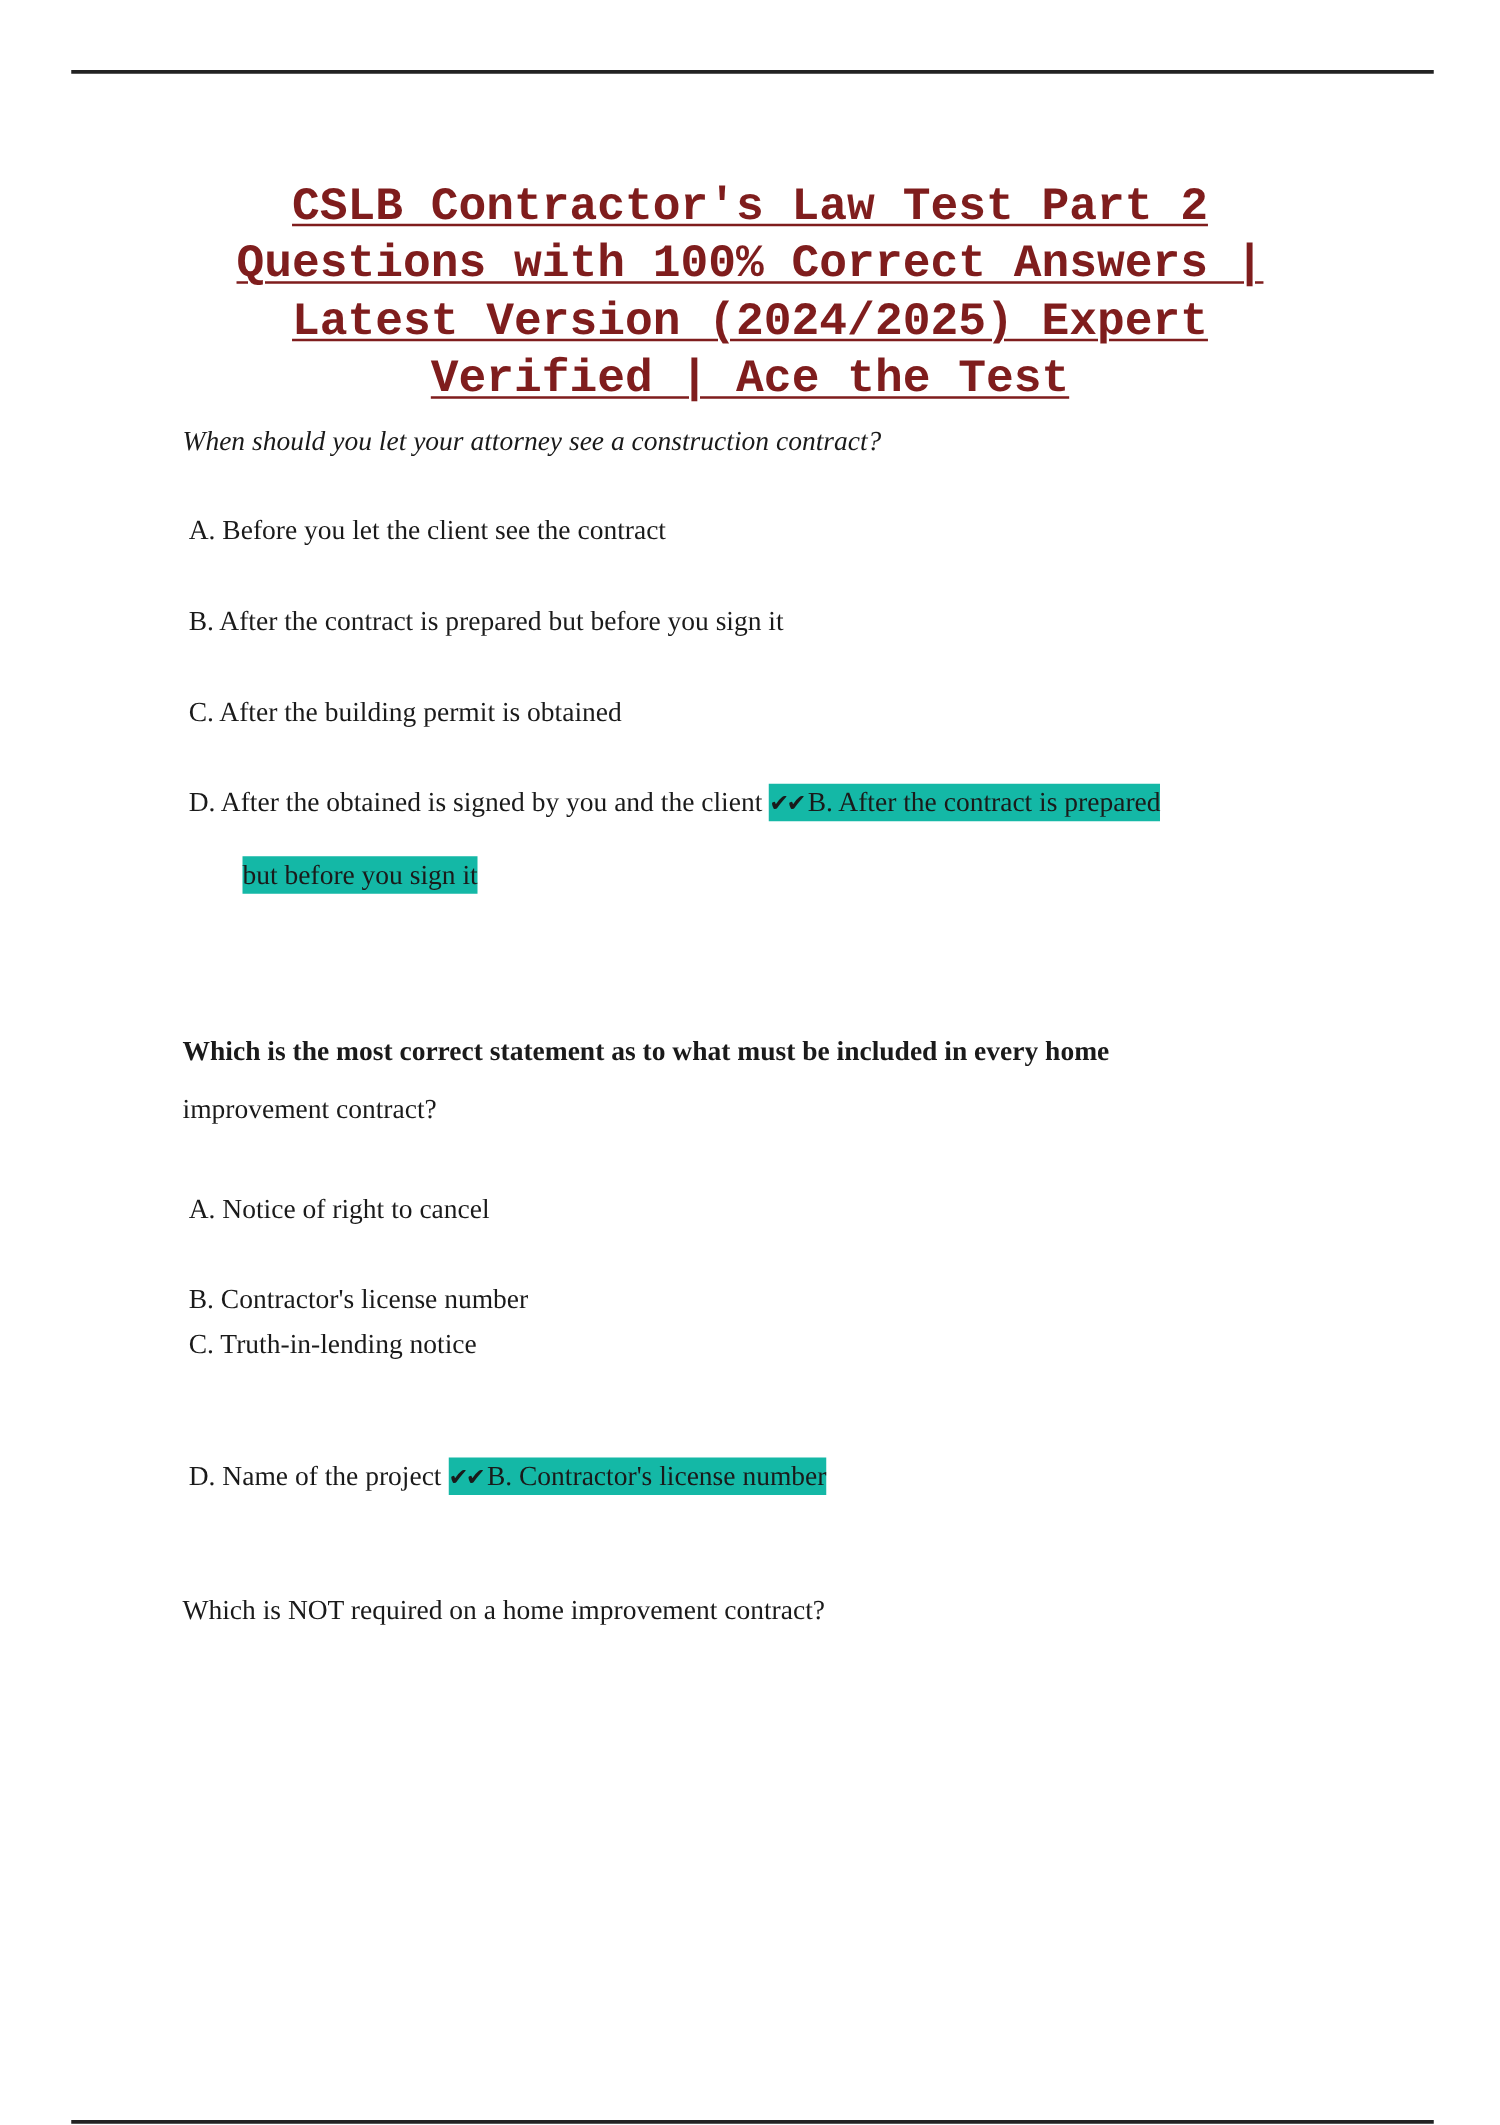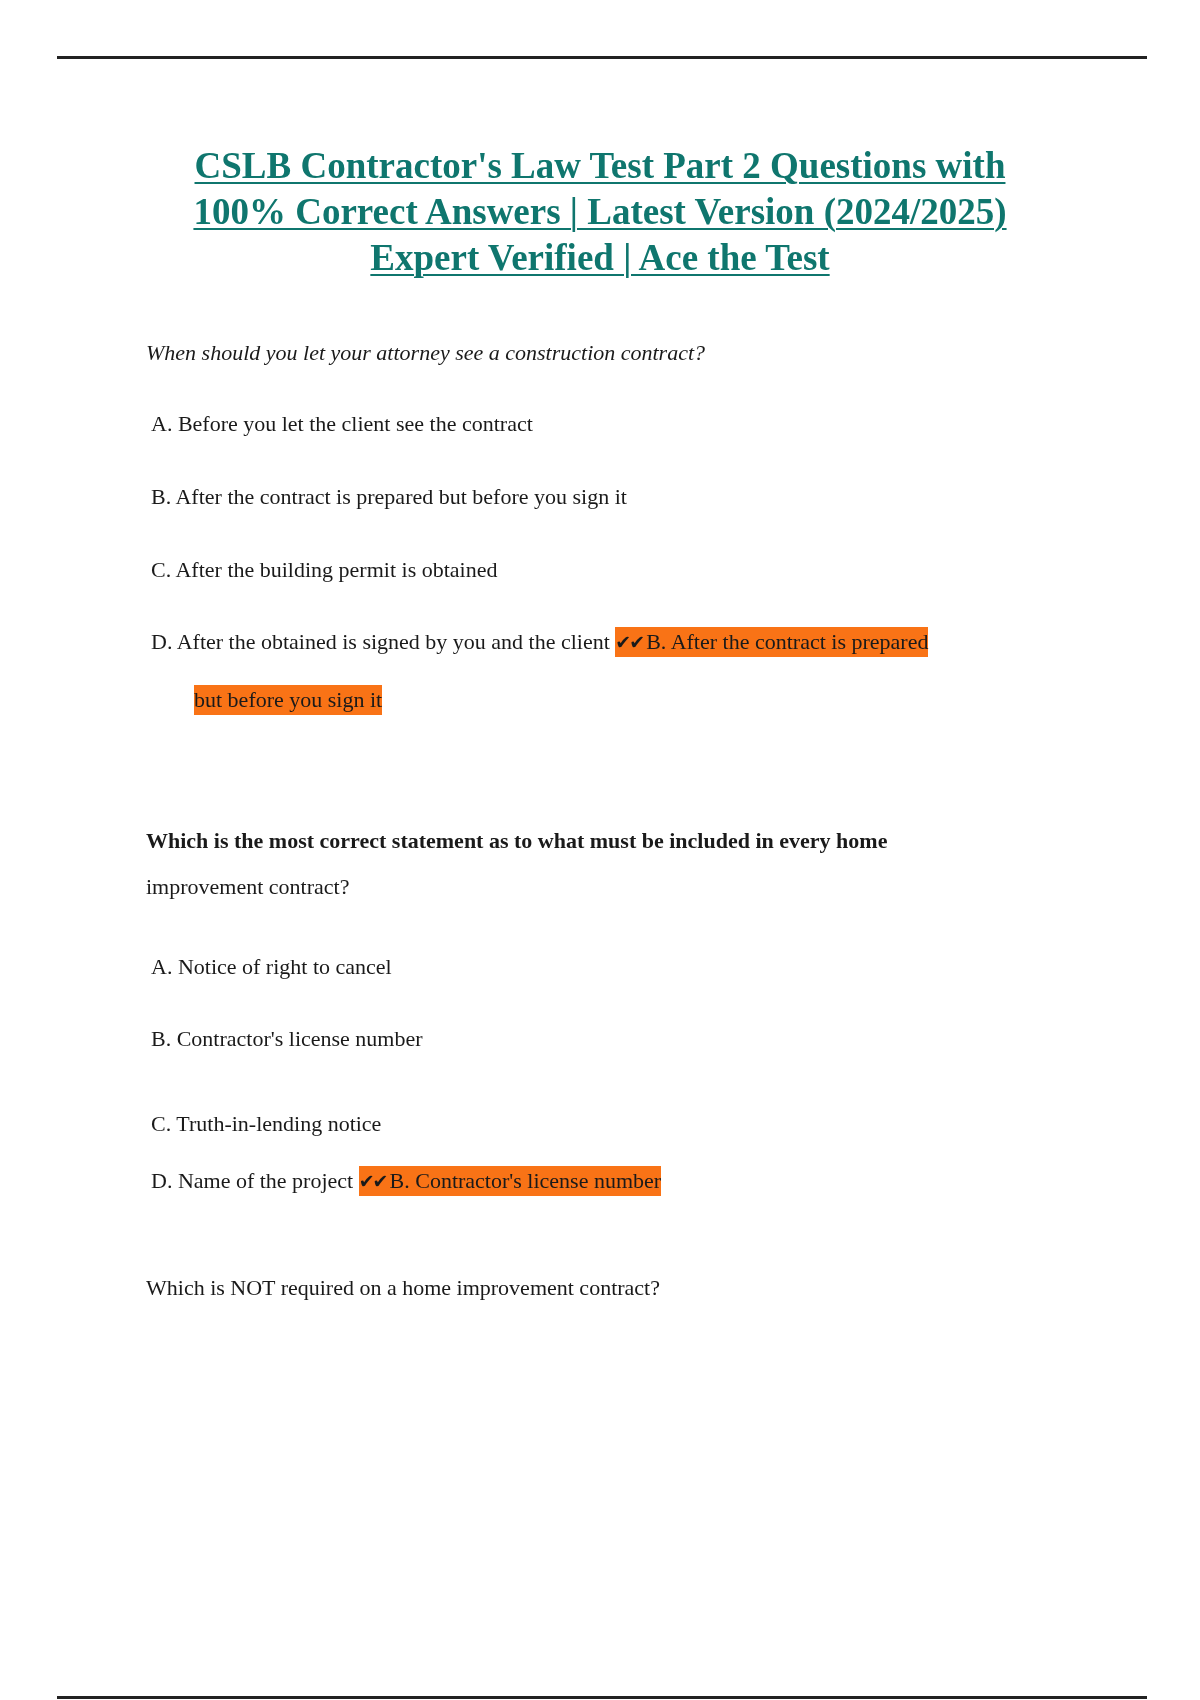--- a/index.html
+++ b/index.html
@@ -3,32 +3,32 @@
   <meta charset="utf-8">
   <style>
     html, body { margin: 0; padding: 0; background: #ffffff; }
     body { width: 1200px; height: 1700px; position: relative; overflow: hidden; }
     .rule { position: absolute; left: 57px; width: 1090px; height: 3px; background: #222222; }
     .rule.top { top: 56px; }
     .rule.bottom { top: 1696px; }
     .title {
       position: absolute; left: 150px; width: 900px; top: 143px;
       text-align: center;
-      font-family: Liberation Serif, serif; font-weight: bold;
-      font-size: 37px; line-height: 46px; color: #0f766e;
+      font-family: Liberation Mono, monospace; font-weight: bold;
+      font-size: 37px; line-height: 46px; color: #7f1d1d;
       text-decoration: underline; text-decoration-thickness: 2px; text-underline-offset: 4px;
       margin: 0;
     }
     .body-text {
       font-family: "Liberation Serif", serif; font-size: 22px; color: #1a1a1a;
       position: absolute; margin: 0; white-space: nowrap;
     }
     .q { left: 146px; }
     .opt { left: 151px; }
-    .hl { background: #f97316; padding: 2px 0 3px 0; }
+    .hl { background: #14b8a6; padding: 2px 0 3px 0; }
     .check { font-family: "DejaVu Sans", sans-serif; font-size: 19px; font-weight: bold; letter-spacing: -2px; margin-right: 3px; }
   </style>
 </head>
 <body>
 
 <div class="rule top"></div>
 
 <h1 class="title">CSLB Contractor's Law Test Part 2 Questions with 100% Correct Answers | Latest Version (2024/2025) Expert Verified | Ace the Test</h1>
 
 <p class="body-text q" style="top:340px;font-style:italic;">When should you let your attorney see a construction contract?</p>
@@ -40,21 +40,21 @@
   <span class="hl"><span class="check">✔✔</span><span>B. After the contract is prepared</span></span>
 </p>
 <p class="body-text q" style="top:687px;margin-left:48px;">
   <span class="hl">but before you sign it</span>
 </p>
 
 <p class="body-text q" style="top:828px;font-weight:bold;">Which is the most correct statement as to what must be included in every home</p>
 <p class="body-text q" style="top:874px;">improvement contract?</p>
 <p class="body-text opt" style="top:954px;">A. Notice of right to cancel</p>
 <p class="body-text opt" style="top:1026px;">B. Contractor's license number</p>
-<p class="body-text opt" style="top:1111px;">C. Truth-in-lending notice</p>
+<p class="body-text opt" style="top:1062px;">C. Truth-in-lending notice</p>
 <p class="body-text opt" style="top:1168px;">
   <span>D. Name of the project</span>
   <span class="hl"><span class="check">✔✔</span><span>B. Contractor's license number</span></span>
 </p>
 
 <p class="body-text q" style="top:1275px;">Which is NOT required on a home improvement contract?</p>
 
 <div class="rule bottom"></div>
 
 </body></html>

